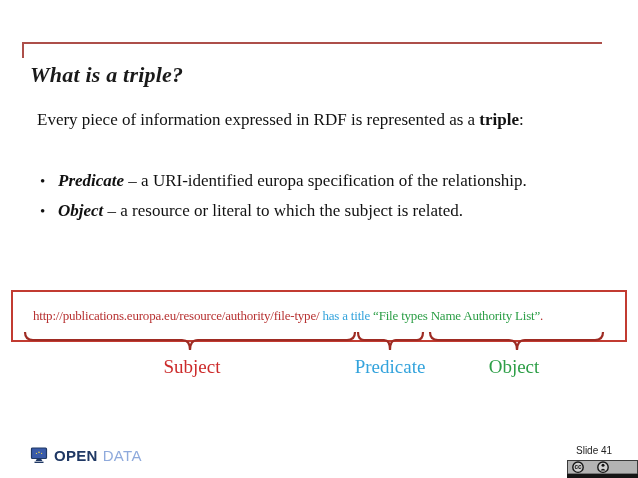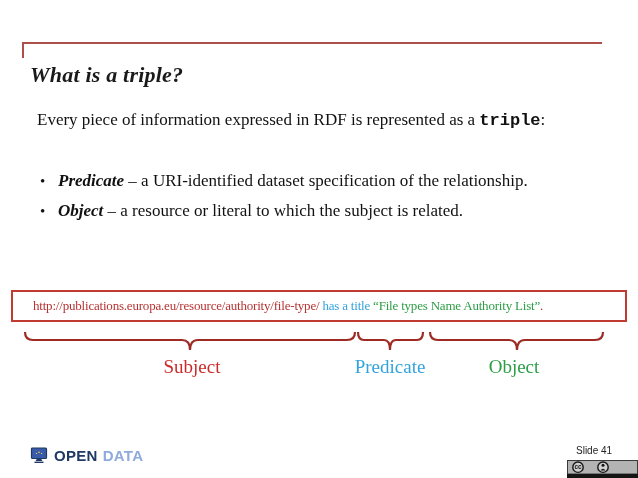--- a/index.html
+++ b/index.html
@@ -33,21 +33,21 @@
     margin-top: 16px;
   }
 
   .intro {
     position: absolute;
     left: 37px; top: 110px;
     width: 580px;
     font-size: 17px;
     color: #111;
   }
-  .intro .bold { font-weight: bold; font-family: Liberation Mono, monospace; }
+  .intro .bold { font-weight: bold; }
 
   .bullet {
     position: absolute;
     left: 40px;
     width: 580px;
     font-size: 17px;
     color: #111;
     white-space: nowrap;
   }
   .bullet .marker { display: inline-block; width: 18px; font-size: 15px; }
@@ -60,21 +60,21 @@
     position: absolute;
     left: 76px; top: 250px;
     font-size: 17px;
     font-style: italic;
     color: #111;
   }
 
   .triple-box {
     position: absolute;
     left: 11px; top: 290px;
-    width: 616px; height: 32px;
+    width: 616px; height: 52px;
     border: 2px solid #c23b31;
     box-sizing: border-box;
     background: #ffffff;
   }
   .triple-line {
     position: absolute;
     left: 20px; top: 50%;
     transform: translateY(-50%);
     font-size: 13px;
     letter-spacing: -0.2px;
@@ -111,21 +111,21 @@
     position: absolute;
     left: 29px; top: 447px;
     display: flex;
     align-items: center;
     font-family: "Liberation Sans", sans-serif;
     font-size: 15px;
     letter-spacing: 0.3px;
   }
   .footer-logo svg { margin-right: 5px; }
   .lw-open    { color: #1f3864; font-weight: bold; margin-right: 5px; }
-  .lw-data    { color: #8faadc; font-weight: bold; margin-right: 1px; }
+  .lw-data    { color: #8faadc; font-weight: normal; margin-right: 1px; }
   .lw-support { color: #1f3864; font-weight: normal; }
 
   .slide-number {
     position: absolute;
     left: 576px; top: 445px;
     font-family: "Liberation Sans", sans-serif;
     font-size: 10px;
     color: #222;
   }
 
@@ -140,21 +140,21 @@
 
 <div class="slide">
 
   <div class="accent-corner"></div>
 
   <div class="title">What is a triple?</div>
 
   <div class="intro"><span>Every piece of information expressed in RDF is represented as a </span><span class="bold">triple</span><span>:</span></div>
 
 
-  <div class="bullet b1"><span class="marker">•</span><span class="term">Predicate</span><span> – a URI-identified dataset specification of the relationship.</span></div>
+  <div class="bullet b1"><span class="marker">•</span><span class="term">Predicate</span><span> – a URI-identified europa specification of the relationship.</span></div>
 
   <div class="bullet b2"><span class="marker">•</span><span class="term">Object</span><span> – a resource or literal to which the subject is related.</span></div>
 
 
   <div class="triple-box">
     <div class="triple-line"><span class="seg-subject">http://publications.europa.eu/resource/authority/file-type/</span><span class="seg-predicate"> has a title </span><span class="seg-object">“File types Name Authority List”</span><span class="seg-period">.</span></div>
   </div>
 
   <svg class="braces" viewBox="0 0 616 27">
     <path d="M14,1 Q14,9 22,9 L171,9 Q179,9 179,19 Q179,9 187,9 L336,9 Q344,9 344,1"></path>

